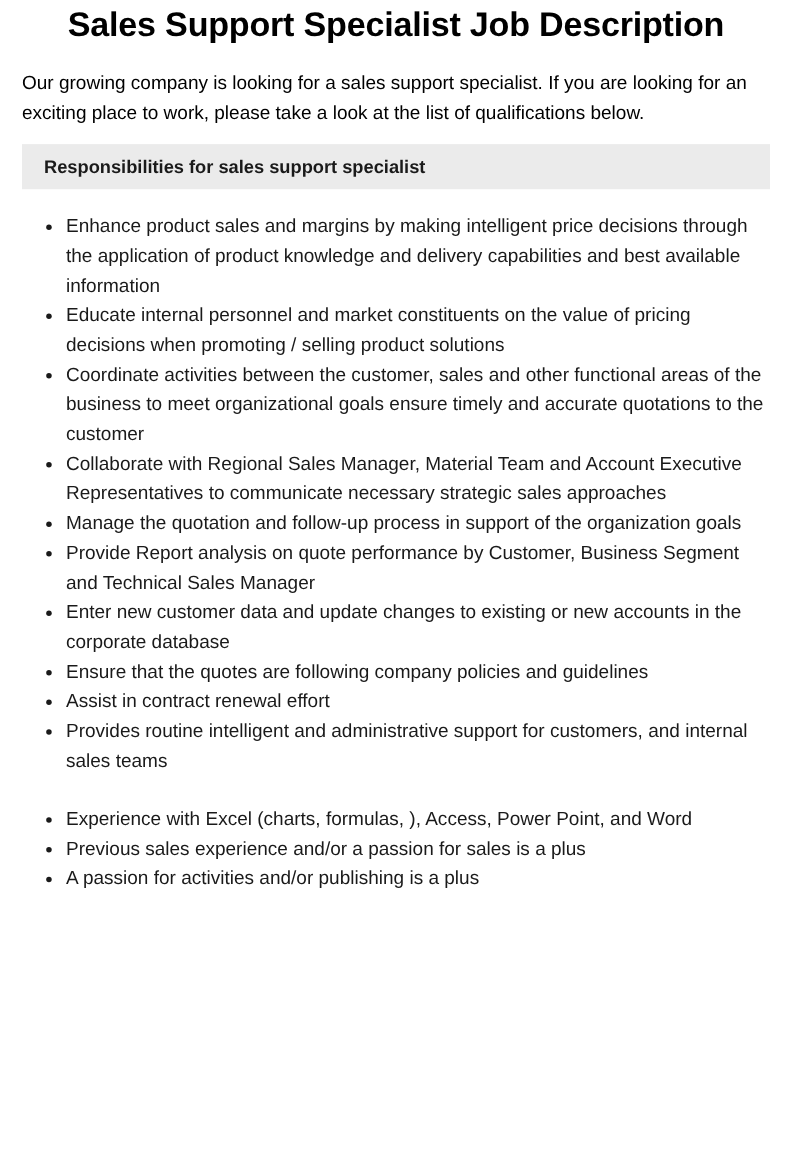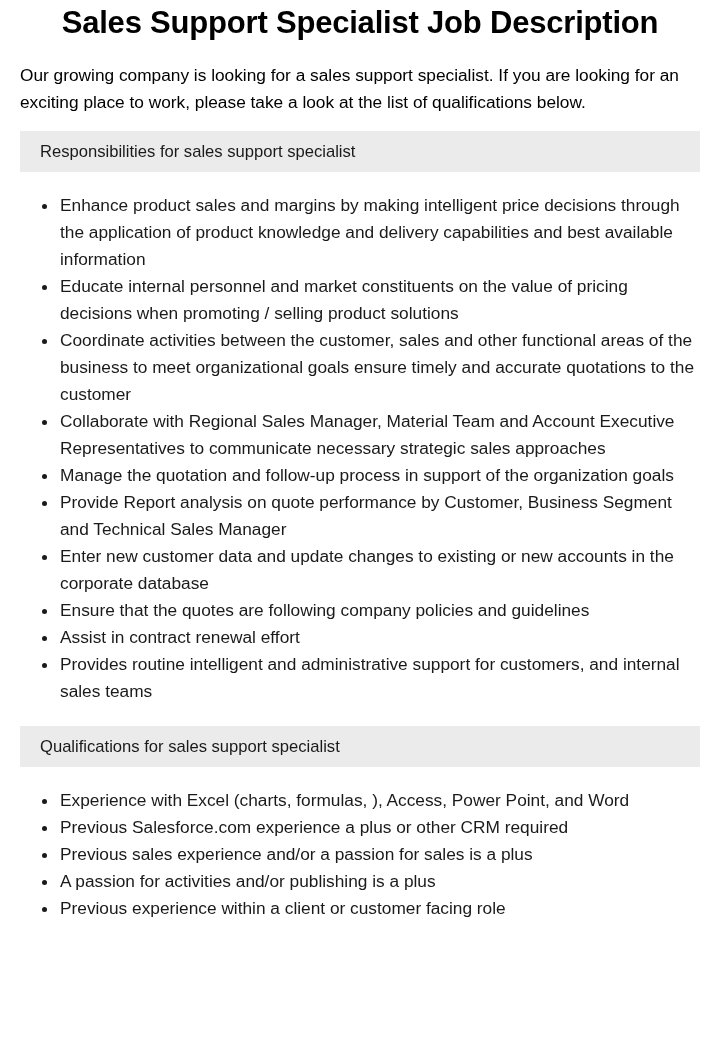--- a/index.html
+++ b/index.html
@@ -25,21 +25,21 @@
       font-size: 17.3px;
       line-height: 27px;
       color: #000000;
     }
     .section-header {
       background: #ebebeb;
       height: 41px;
       line-height: 41px;
       padding-left: 20px;
       font-size: 16.6px;
-      font-weight: normal;
+      font-weight: bold;
       color: #1a1a1a;
       margin-top: 15px;
     }
     ul.items {
       list-style: none;
       margin: 20px 0 0 0;
       padding: 0 0 0 40px;
     }
     ul.items li {
       position: relative;
@@ -75,21 +75,18 @@
     <li>Manage the quotation and follow-up process in support of the organization goals</li>
     <li>Provide Report analysis on quote performance by Customer, Business Segment and Technical Sales Manager</li>
     <li>Enter new customer data and update changes to existing or new accounts in the corporate database</li>
     <li>Ensure that the quotes are following company policies and guidelines</li>
     <li>Assist in contract renewal effort</li>
     <li>Provides routine intelligent and administrative support for customers, and internal sales teams</li>
   </ul>
 
   <div class="section-gap"></div>
 
-  <div class="section-header">Qualifications for sales support specialist</div>
   <ul class="items">
     <li>Experience with Excel (charts, formulas, ), Access, Power Point, and Word</li>
-    <li>Previous Salesforce.com experience a plus or other CRM required</li>
     <li>Previous sales experience and/or a passion for sales is a plus</li>
     <li>A passion for activities and/or publishing is a plus</li>
-    <li>Previous experience within a client or customer facing role</li>
   </ul>
 </div>
 
 </body></html>

